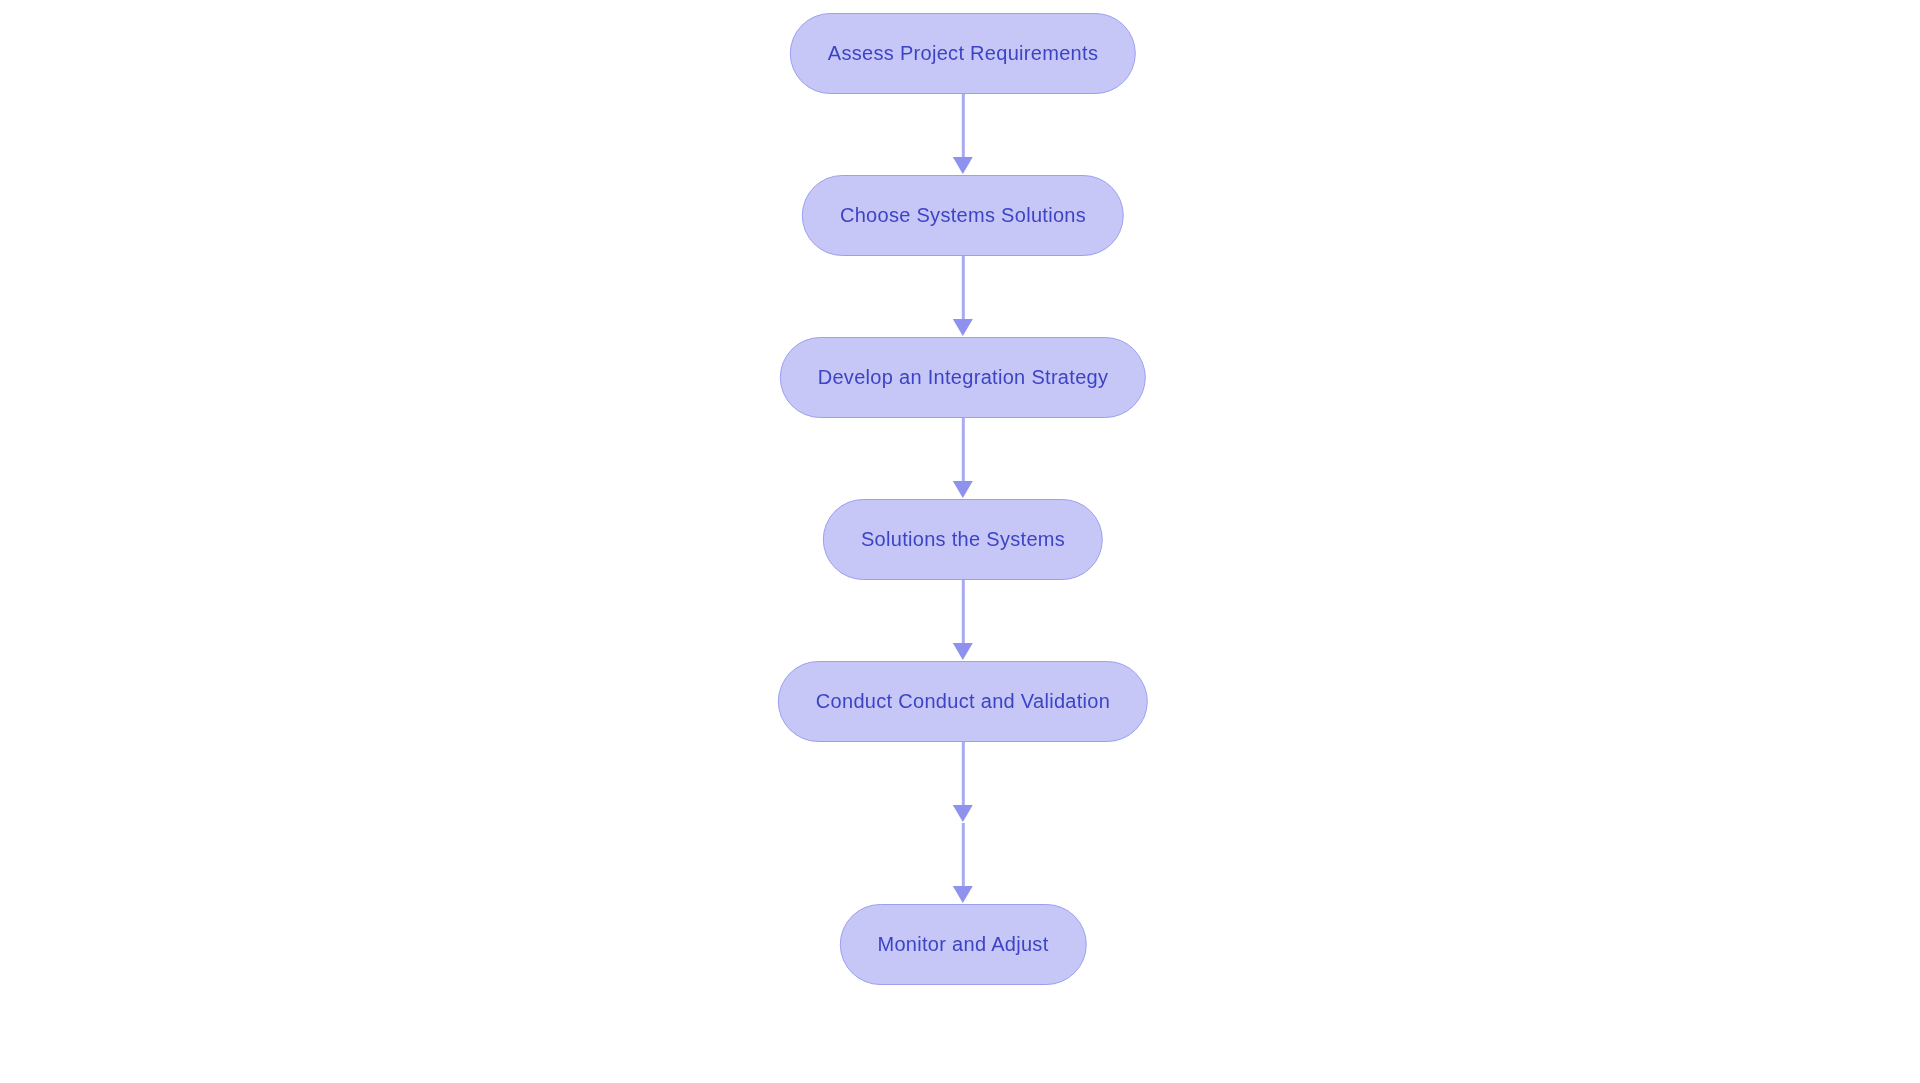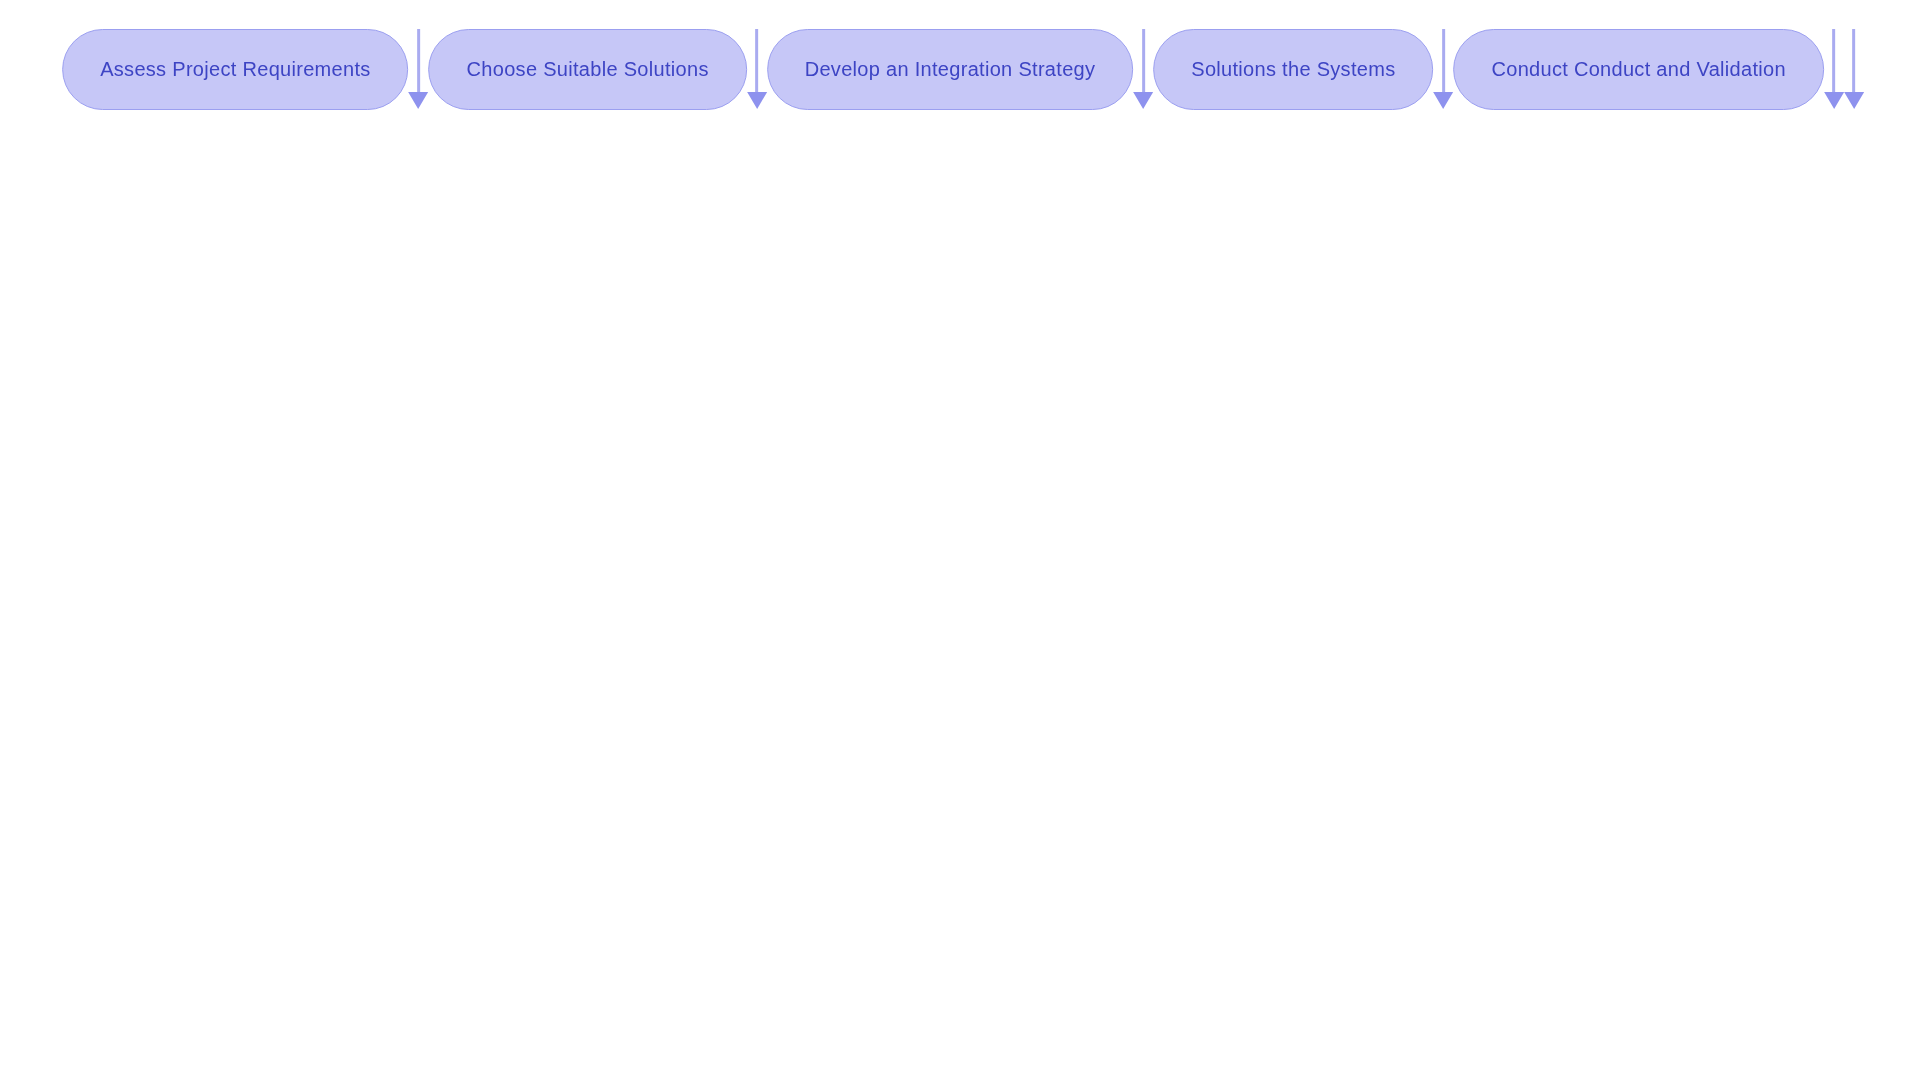--- a/index.html
+++ b/index.html
@@ -22,23 +22,22 @@
     width: 1920px;
     height: 1083px;
     position: relative;
   }
   .flow-column {
     position: absolute;
     left: 50%;
     top: 13px;
     transform: translateX(calc(-50% + 3px));
     display: flex;
-    flex-direction: row;
+    flex-direction: column;
     align-items: center;
-    margin-top: 16px;
   }
   .flow-node {
     height: 81px;
     padding: 0 37px;
     display: flex;
     align-items: center;
     justify-content: center;
     background: var(--node-fill);
     border: 1.5px solid var(--node-border);
     border-radius: 41px;
@@ -77,21 +76,21 @@
     <div class="flow-node">
       <span>Assess Project Requirements</span>
     </div>
 
     <div class="edge">
       <div class="edge-line"></div>
       <div class="edge-head"></div>
     </div>
 
     <div class="flow-node">
-      <span>Choose Suitable Solutions</span>
+      <span>Choose Systems Solutions</span>
     </div>
 
     <div class="edge">
       <div class="edge-line"></div>
       <div class="edge-head"></div>
     </div>
 
     <div class="flow-node">
       <span>Develop an Integration Strategy</span>
     </div>
@@ -118,15 +117,18 @@
       <div class="edge-line"></div>
       <div class="edge-head"></div>
     </div>
 
 
     <div class="edge">
       <div class="edge-line"></div>
       <div class="edge-head"></div>
     </div>
 
+    <div class="flow-node">
+      <span>Monitor and Adjust</span>
+    </div>
 
   </div>
 </div>
 
 </body></html>

